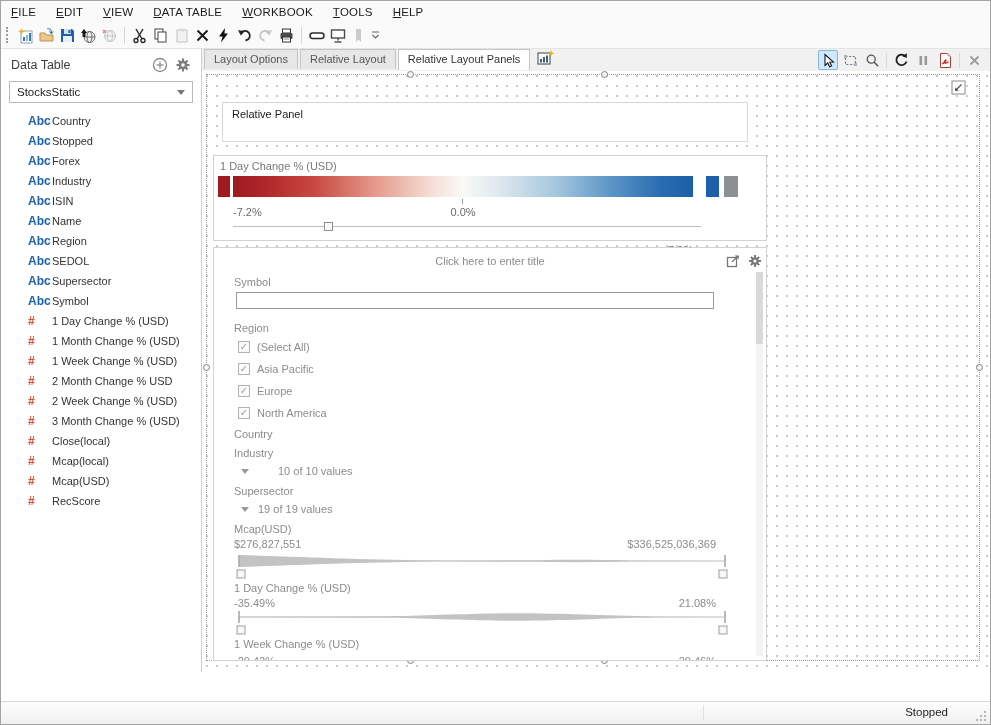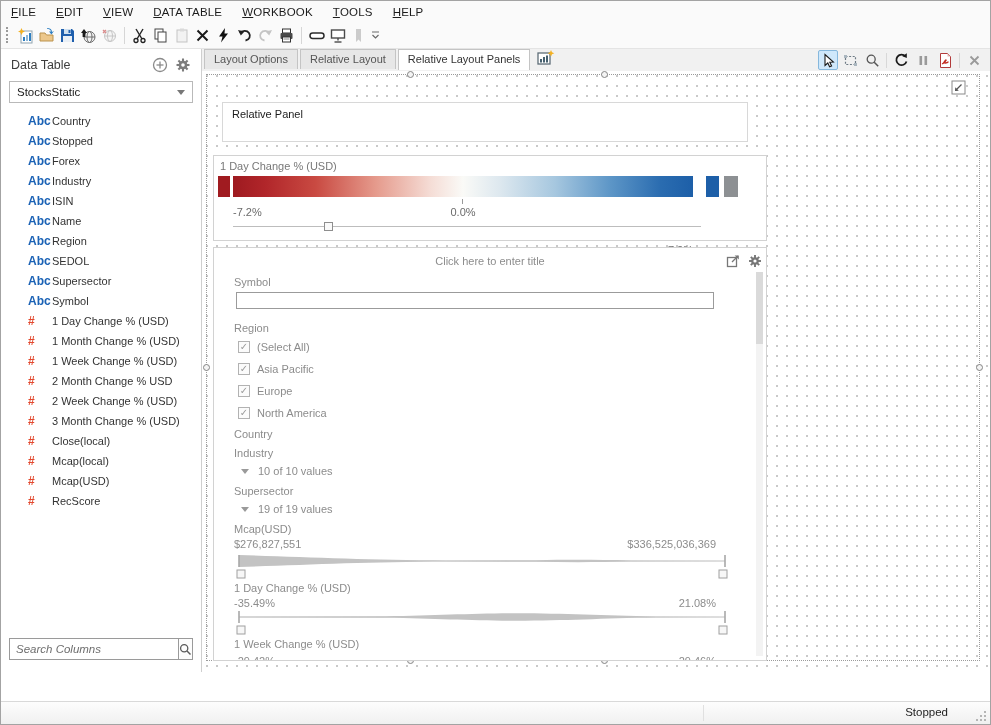--- a/index.html
+++ b/index.html
@@ -358,29 +358,20 @@
               <span class="num-icon">#</span>
               <span>Mcap(USD)</span>
             </div>
 
             <div class="field-row">
               <span class="num-icon">#</span>
               <span>RecScore</span>
             </div>
           </div>
       </div>
-      <div class="sb-search">
-        <input value="" placeholder="Search Columns" style="">
-        <div class="sb-search-btn">
-          <svg width="13" height="13">
-              <circle cx="5.2" cy="5.2" r="3.6" fill="none" stroke="#5a5a5a" stroke-width="1.3"></circle>
-              <line x1="8" y1="8" x2="11.5" y2="11.5" stroke="#5a5a5a" stroke-width="1.4"></line>
-            </svg>
-        </div>
-      </div>
     </div>
 
     <div class="content">
       <div class="tabstrip">
         <div class="tab">Layout Options</div>
         <div class="tab">Relative Layout</div>
         <div class="tab active">Relative Layout Panels</div>
         <div class="tab-newicon">
           <svg width="19" height="17">
               <rect x="2" y="4" width="12" height="11" fill="#fff" stroke="#5f6e78" stroke-width="1.3"></rect>
@@ -523,21 +514,21 @@
           </div>
           <div class="cb-row" style="top:158px;">
             <span class="cb-box">
                 <span class="cb-check">✓</span>
               </span>
             <span class="cb-label">North America</span>
           </div>
 
           <div class="f-label" style="top:180px;">Country</div>
           <div class="f-label" style="top:199px;">Industry</div>
-          <div class="dd-row" style="top:217px;">
+          <div class="dd-row" style="top:217px;gap:20px;">
             <span class="dd-caret"></span>
             <span class="dd-text">10 of 10 values</span>
           </div>
           <div class="f-label" style="top:237px;">Supersector</div>
           <div class="dd-row" style="top:255px;">
             <span class="dd-caret"></span>
             <span class="dd-text">19 of 19 values</span>
           </div>
 
           <div class="f-label" style="top:275px;">Mcap(USD)</div>

